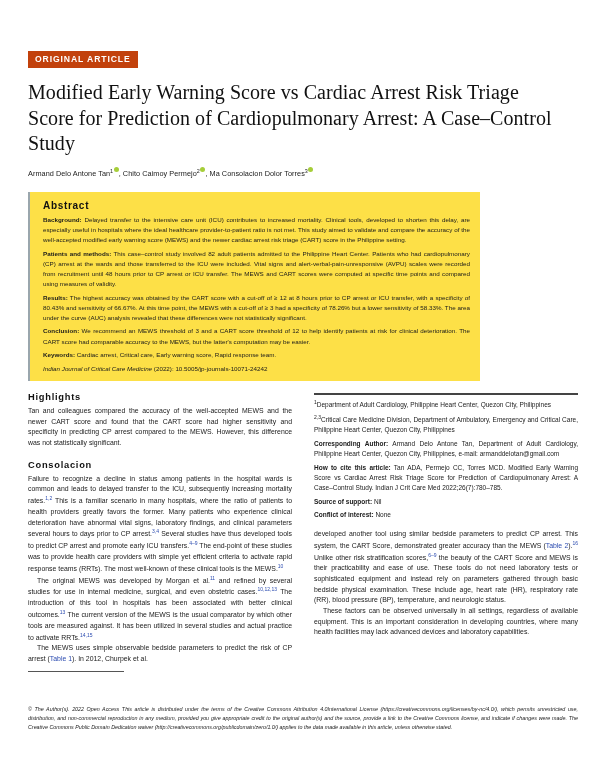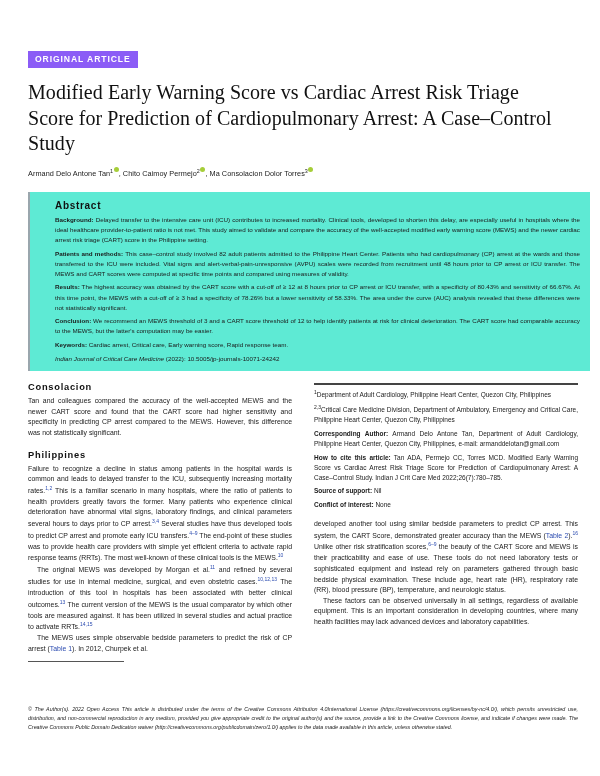--- a/index.html
+++ b/index.html
@@ -26,21 +26,21 @@
   .content {
     position: absolute;
     left: 28px;
     top: 0;
     width: 550px;
   }
 
   
   .banner {
     margin-top: 51px;
-    background: #8b5cf6;
+    background: #c2410c;
     color: #ffffff;
     font-family: "Liberation Sans", sans-serif;
     font-size: 8.6px;
     font-weight: bold;
     letter-spacing: 0.9px;
     padding: 4px 7px 4px 7px;
     display: inline-block;
     line-height: 1.05;
   }
 
@@ -72,25 +72,25 @@
     border-radius: 50%;
     vertical-align: super;
     margin-left: 0.5px;
     position: relative;
     top: -1px;
   }
 
   
   .abstract-box {
     margin-top: 13px;
-    background: #5eead4;
+    background: #fde047;
     border-left: 2.5px solid #9aa6ad;
-    padding: 7px 10px 8px 25px;
+    padding: 7px 10px 8px 13px;
     box-sizing: border-box;
-    width: 562px;
+    width: 452px;
   }
   .abstract-head {
     font-size: 10px;
     font-weight: bold;
     letter-spacing: 0.7px;
     margin: 1px 0 4px 0;
     color: #111;
   }
   .abs-p {
     font-size: 6.25px;
@@ -224,24 +224,24 @@
       </p>
       <p class="abs-cite">
         <span>Indian Journal of Critical Care Medicine</span>
         <span class="plain">(2022): 10.5005/jp-journals-10071-24242</span>
       </p>
     </div>
 
     <div class="cols">
 
       <div class="col">
-        <div class="sec-head">Consolacion</div>
+        <div class="sec-head">Highlights</div>
         <p class="body-p">Tan and colleagues compared the accuracy of the well-accepted MEWS and the newer CART score and found that the CART score had higher sensitivity and specificity in predicting CP arrest compared to the MEWS. However, this difference was not statistically significant.</p>
 
-        <div class="sec-head" style="margin-top:11px;">Philippines</div>
+        <div class="sec-head" style="margin-top:11px;">Consolacion</div>
         <p class="body-p">Failure to recognize a decline in status among patients in the hospital wards is common and leads to delayed transfer to the ICU, subsequently increasing mortality rates.<sup class="ref">1,2</sup> This is a familiar scenario in many hospitals, where the ratio of patients to health providers greatly favors the former. Many patients who experience clinical deterioration have abnormal vital signs, laboratory findings, and clinical parameters several hours to days prior to CP arrest.<sup class="ref">3,4</sup> Several studies have thus developed tools to predict CP arrest and promote early ICU transfers.<sup class="ref">4–9</sup> The end-point of these studies was to provide health care providers with simple yet efficient criteria to activate rapid response teams (RRTs). The most well-known of these clinical tools is the MEWS.<sup class="ref">10</sup></p>
         <p class="body-p">The original MEWS was developed by Morgan et al.<sup class="ref">11</sup> and refined by several studies for use in internal medicine, surgical, and even obstetric cases.<sup class="ref">10,12,13</sup> The introduction of this tool in hospitals has been associated with better clinical outcomes.<sup class="ref">13</sup> The current version of the MEWS is the usual comparator by which other tools are measured against. It has been utilized in several studies and actual practice to activate RRTs.<sup class="ref">14,15</sup></p>
         <p class="body-p">The MEWS uses simple observable bedside parameters to predict the risk of CP arrest (<span class="link">Table 1</span>). In 2012, Churpek et al.</p>
         <div class="foot-rule"></div>
       </div>
 
       <div class="col">
         <div class="rule-double"></div>
         <p class="affil"><sup>1</sup>Department of Adult Cardiology, Philippine Heart Center, Quezon City, Philippines</p>
         <p class="affil"><sup>2,3</sup>Critical Care Medicine Division, Department of Ambulatory, Emergency and Critical Care, Philippine Heart Center, Quezon City, Philippines</p>

